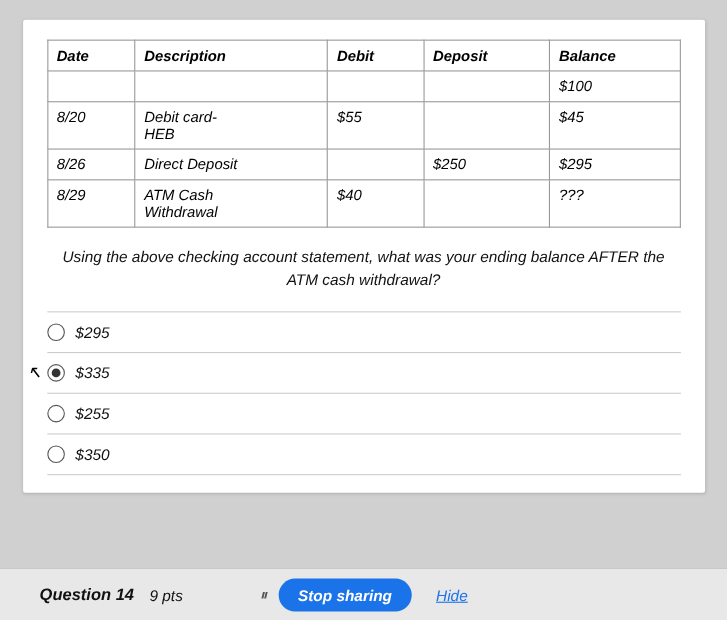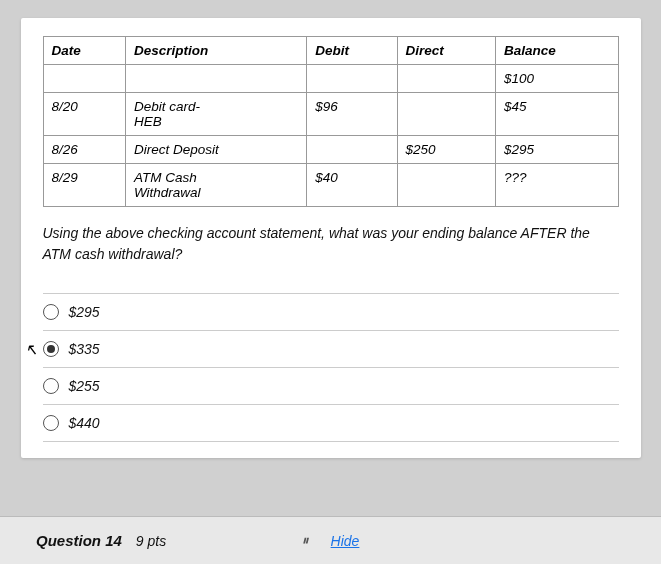--- a/index.html
+++ b/index.html
@@ -41,21 +41,22 @@
       text-align: left;
     }
     .account-table td {
       background: #fff;
     }
     
     .question-text {
       font-size: 14px;
       color: #111;
       line-height: 1.5;
-      margin-bottom: 28px;
+      margin-bottom: 18px;
+      text-align: center;
     }
     
     .options-list {
       list-style: none;
       margin: 0;
       padding: 0;
     }
     .option-item {
       display: flex;
       align-items: center;
@@ -168,36 +169,36 @@
 <body>
 
 <div class="main-card">
 
   <table class="account-table">
     <thead>
       <tr>
         <th>Date</th>
         <th>Description</th>
         <th>Debit</th>
-        <th>Direct</th>
+        <th>Deposit</th>
         <th>Balance</th>
       </tr>
     </thead>
     <tbody id="table-body">
     <tr>
           <td></td>
           <td></td>
           <td></td>
           <td></td>
           <td>$100</td>
         </tr>
         <tr>
           <td>8/20</td>
           <td>Debit card-<br>HEB</td>
-          <td>$96</td>
+          <td>$55</td>
           <td></td>
           <td>$45</td>
         </tr>
         <tr>
           <td>8/26</td>
           <td>Direct Deposit</td>
           <td></td>
           <td>$250</td>
           <td>$295</td>
         </tr>
@@ -222,27 +223,28 @@
         <span class="cursor-arrow">↖</span>
         <span class="radio-circle"></span>
         <span>$335</span>
       </li>
       <li class="option-item">
         <span class="radio-circle"></span>
         <span>$255</span>
       </li>
       <li class="option-item">
         <span class="radio-circle"></span>
-        <span>$440</span>
+        <span>$350</span>
       </li>
     </ul>
 </div>
 
 <div class="bottom-bar">
   <div class="question-footer">
     <span class="question-label">Question 14</span>
     <div class="bottom-center">
       <span class="pause-icon">⏸</span>
+      <button class="stop-sharing-btn">Stop sharing</button>
       <button class="hide-btn">Hide</button>
     </div>
     <span class="points-label">9 pts</span>
   </div>
 </div>
 
 </body></html>

